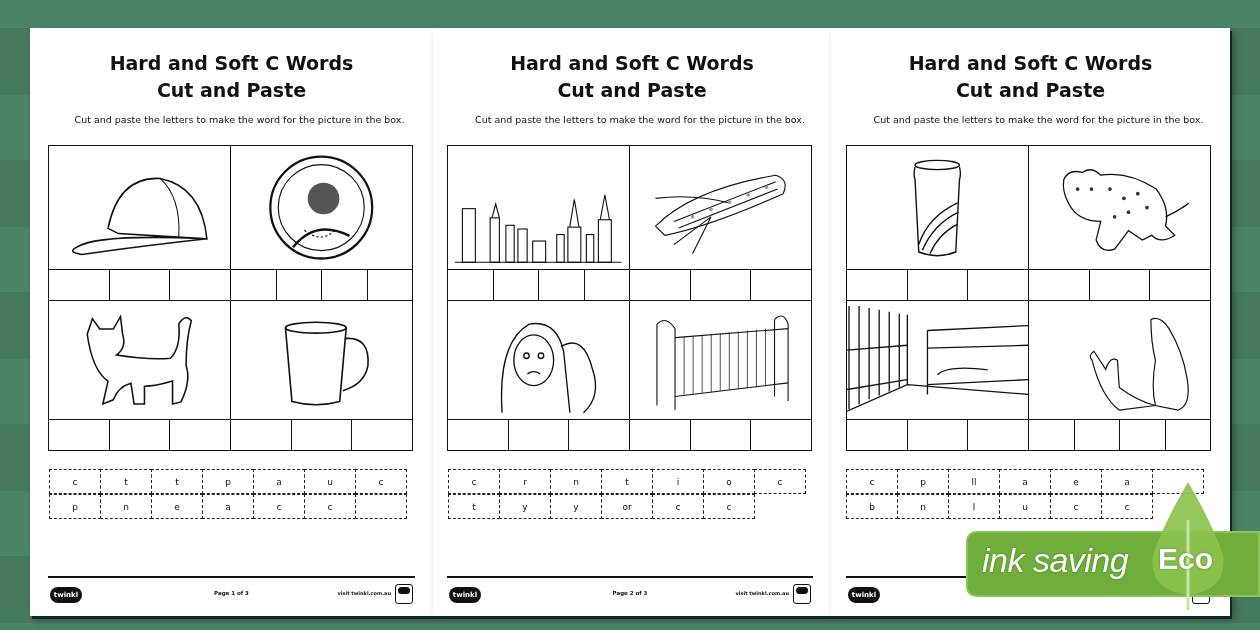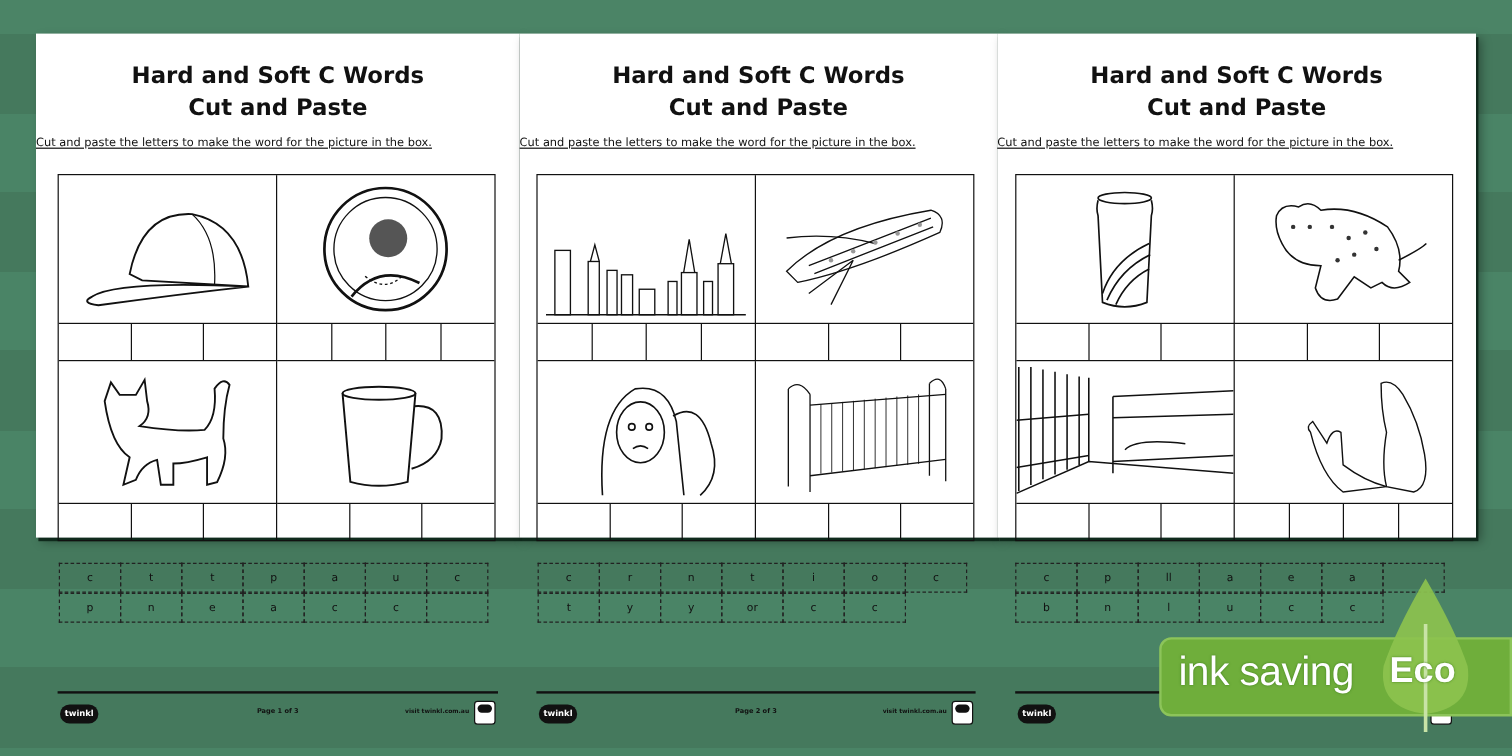--- a/index.html
+++ b/index.html
@@ -14,31 +14,31 @@
   }
   .bg {
     position: absolute; inset: 0;
     background:
       linear-gradient(180deg, #4b8466 0 28px, transparent 28px),
       repeating-linear-gradient(180deg,
         #45795d 28px, #45795d 95px,
         #4a8466 95px, #4a8466 160px);
   }
   .page {
-    position: absolute; top: 28px; height: 420px; background: #fff;
+    position: absolute; top: 28px; height: 588px; background: #fff;
     box-shadow: 2px 3px 0 #0f2a1c, 4px 4px 8px rgba(0,0,0,0.35);
   }
   .page .title {
     position: absolute; left: 0; right: 0; top: 22px; text-align: center;
     font-family: "DejaVu Sans", sans-serif; font-weight: bold;
     font-size: 19px; line-height: 27px; color: #111;
   }
   .page .instr {
-    position: absolute; left: 0; right: 0; top: 86px; 
-    font-size: 9.5px; color: #111; text-decoration: underline;
+    position: absolute; left: 16px; right: 0; top: 86px; text-align: center;
+    font-size: 9.5px; color: #111;
   }
   .grid {
     position: absolute; top: 117px; left: 18px; width: 365px; height: 306px;
     border: 1.5px solid #111;
   }
   .cell { position: absolute; border-right: 1.2px solid #111; border-bottom: 1.2px solid #111; }
   .pic { display: flex; align-items: center; justify-content: center; }
   .pic svg { width: 92%; height: 92%; }
   .boxes { display: flex; border-bottom: 1.2px solid #111; }
   .boxes div { flex: 1; border-right: 1.2px solid #111; height: 100%; }
@@ -61,21 +61,21 @@
     position: absolute; left: 2px; top: 9px; width: 32px; height: 16px;
     background: #111; border-radius: 9px; color: #fff; font-size: 7px; font-weight: bold;
     display: flex; align-items: center; justify-content: center;
   }
   .pagenum { position: absolute; left: 0; right: 0; top: 12px; text-align: center; font-size: 5.5px; font-weight: bold; color: #111; }
   .visit { position: absolute; right: 24px; top: 12px; font-size: 5px; font-weight: bold; color: #111; }
   .badge { position: absolute; right: 2px; top: 6px; width: 18px; height: 20px; border: 1px solid #111; border-radius: 3px; background: #fff; }
   .badge::before { content: ""; position: absolute; left: 2px; top: 2px; width: 12px; height: 7px; background: #111; border-radius: 6px; }
   .eco {
     position: absolute; left: 966px; top: 531px; width: 294px; height: 66px;
-    background: #6fae3b; border-radius: 10px 0 0 10px; border: 2px solid #8cc45a;
+    background: #6fae3b; border-radius: 10px 0 0 10px; border: 2px solid #8cc45a; font-style: italic;
   }
   .eco-text {
     position: absolute; left: 14px; top: 8px; font-size: 34px; color: #fff;
     font-family: "Liberation Sans", sans-serif; letter-spacing: -0.5px;
     text-shadow: 0 0 2px #3d7a1c;
   }
   .leaf {
     position: absolute; left: 1148px; top: 480px; width: 80px; height: 130px;
   }
   .eco-word {

